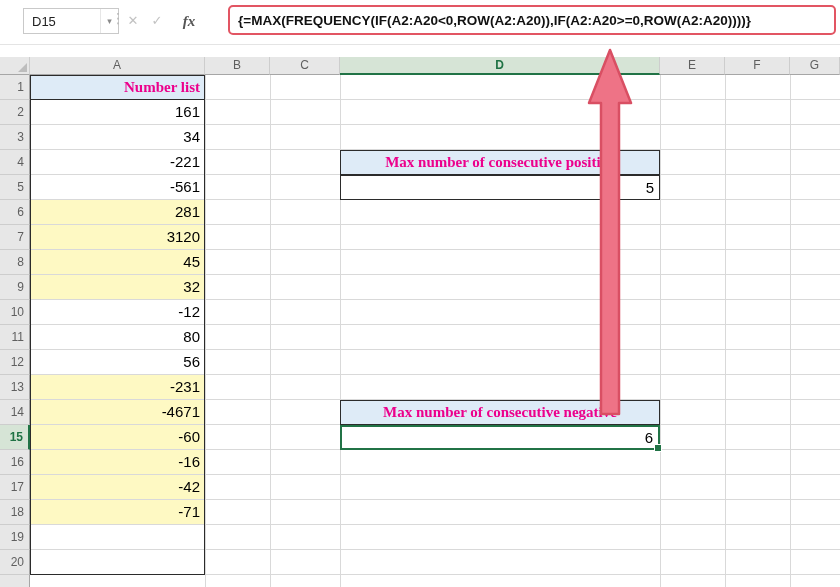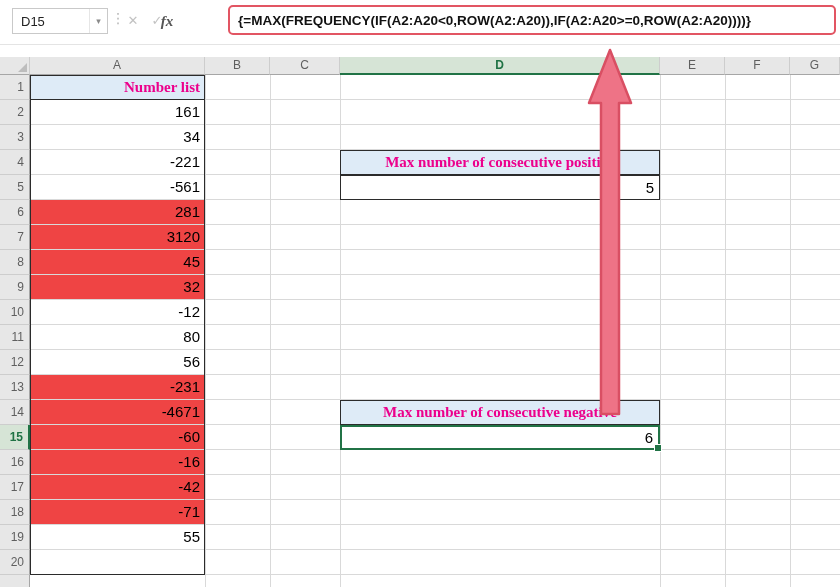--- a/index.html
+++ b/index.html
@@ -2,28 +2,28 @@
 <html><head>
 <meta charset="utf-8">
 <style>
   * { margin:0; padding:0; box-sizing:border-box; }
   body { font-family:"Liberation Sans", sans-serif; background:#fff; }
   .app { position:relative; width:840px; height:587px; overflow:hidden; background:#fff; }
 
   
   .topbar { position:absolute; left:0; top:0; width:840px; height:57px; background:#fff; }
   .topbar-divider { position:absolute; left:0; top:44px; width:840px; height:1px; background:#e4e4e4; }
-  .namebox { position:absolute; left:12px; top:8px; width:96px; height:26px; border:1px solid #c9c9c9; background:#fff; display:flex; align-items:center; }
+  .namebox { position:absolute; left:23px; top:8px; width:96px; height:26px; border:1px solid #c9c9c9; background:#fff; display:flex; align-items:center; }
   .namebox-text { flex:1; padding-left:8px; font-size:13px; color:#222; }
   .namebox-arrow { width:18px; text-align:center; font-size:9px; color:#8a8a8a; border-left:1px solid #e6e6e6; line-height:24px; height:24px; }
   .fb-sep { position:absolute; left:111px; top:10px; font-size:14px; color:#b5b5b5; }
   .fb-btn { position:absolute; top:8px; width:22px; height:26px; text-align:center; line-height:26px; }
   .btn-cancel { left:122px; color:#c2c2c2; font-size:13px; }
   .btn-enter  { left:146px; color:#c2c2c2; font-size:13px; }
-  .btn-fx     { left:156px; color:#555; font-size:15px; font-family:"Liberation Serif", serif; font-style:italic; font-weight:bold; }
+  .btn-fx     { left:178px; color:#555; font-size:15px; font-family:"Liberation Serif", serif; font-style:italic; font-weight:bold; }
   .formula-annotation { position:absolute; left:228px; top:5px; width:608px; height:30px; border:2px solid #E25563; border-radius:5px; background:#fff; display:flex; align-items:center; overflow:hidden; }
   .formula-text { padding-left:8px; font-size:13.5px; font-weight:bold; color:#111; white-space:nowrap; }
 
   
   .sheet { position:absolute; left:0; top:57px; width:840px; height:530px; background:#fff; }
 
   .corner { position:absolute; left:0; top:0; width:30px; height:18px; background:#E7E7E7; border-right:1px solid #cdcdcd; border-bottom:1px solid #a6a6a6; }
   .corner::after { content:""; position:absolute; right:2px; bottom:2px; border-left:9px solid transparent; border-bottom:9px solid #bdbdbd; }
 
   .colhead-row { position:absolute; left:30px; top:0; height:18px; display:flex; }
@@ -36,21 +36,21 @@
   .rh.sel { background:#D6E4D6; color:#1F7244; border-right:2px solid #217346; font-weight:bold;padding-left:7px; }
   .rh-filler { width:30px; height:12px; background:#E7E7E7; border-right:1px solid #a6a6a6; }
 
   .gridbg { position:absolute; left:30px; top:18px; width:810px; height:512px;
             background:repeating-linear-gradient(to bottom, transparent 0 24px, #d9d9d9 24px 25px); }
   .vline { position:absolute; top:18px; width:1px; height:512px; background:#d9d9d9; }
   .v1{left:205px}.v2{left:270px}.v3{left:340px}.v4{left:660px}.v5{left:725px}.v6{left:790px}
 
   .acol { position:absolute; left:30px; top:18px; width:175px; }
   .acell { width:175px; height:25px; background:#fff; border-bottom:1px solid #d9d9d9; font-size:15px; color:#000; text-align:right; padding-right:5px; line-height:24px; }
-  .acell.yellow { background:#ef4444;padding-left:36px; }
+  .acell.yellow { background:#fef9c3;padding-left:36px; }
   .acell.a1 { background:#DEEBF7; color:#EC008C; font-weight:bold; font-family:"Liberation Serif", serif; text-align:right; padding-left:4px; border-bottom:1px solid #2b2b2b; }
   .a-outline { position:absolute; left:30px; top:18px; width:175px; height:500px; border:1px solid #2b2b2b; pointer-events:none; }
 
   .dbox { position:absolute; left:340px; width:320px; height:25px; line-height:23px; }
   .dlabel { background:#DEEBF7; border:1px solid #2b2b2b; color:#EC008C; font-weight:bold; font-family:"Liberation Serif", serif; font-size:15px; text-align:center; }
   .dvalue { background:#fff; border:1px solid #2b2b2b; font-size:15px; color:#000; text-align:right; padding-right:5px; }
   .pos-label { top:93px; }
   .pos-value { top:118px; }
   .neg-label { top:343px; }
   .neg-value { top:368px; border:2px solid #217346; line-height:21px; }
@@ -136,21 +136,20 @@
       <div class="acell yellow">32</div>
       <div class="acell">-12</div>
       <div class="acell">80</div>
       <div class="acell">56</div>
       <div class="acell yellow">-231</div>
       <div class="acell yellow">-4671</div>
       <div class="acell yellow">-60</div>
       <div class="acell yellow">-16</div>
       <div class="acell yellow">-42</div>
       <div class="acell yellow">-71</div>
-      <div class="acell">55</div>
     </div>
     <div class="a-outline"></div>
 
     <div class="dbox dlabel pos-label">Max number of consecutive positive</div>
     <div class="dbox dvalue pos-value">5</div>
     <div class="dbox dlabel neg-label">Max number of consecutive negative</div>
     <div class="dbox dvalue neg-value">6</div>
 
   </div>
 

